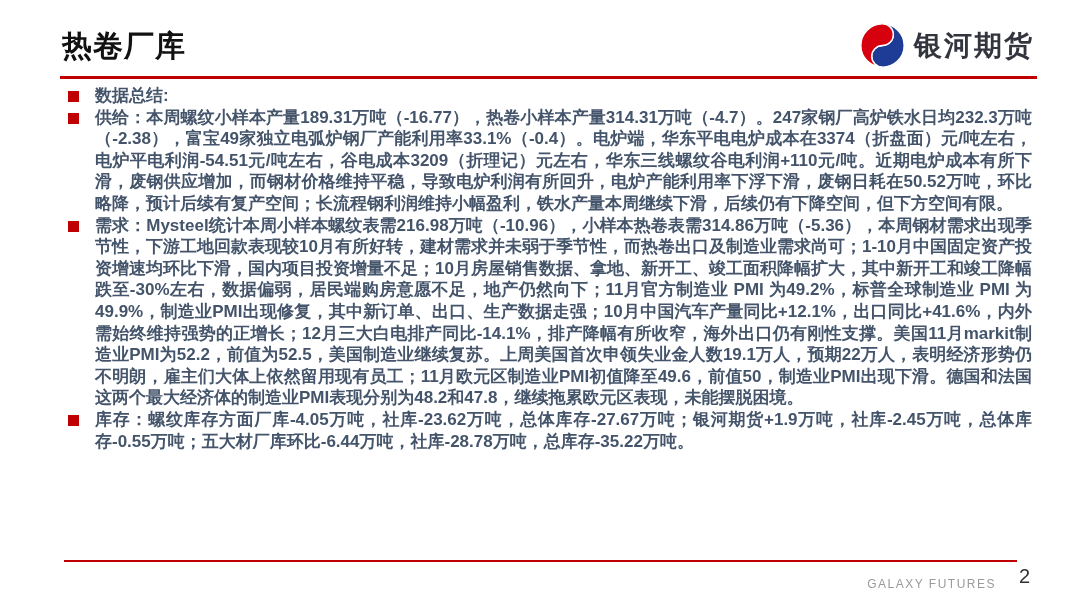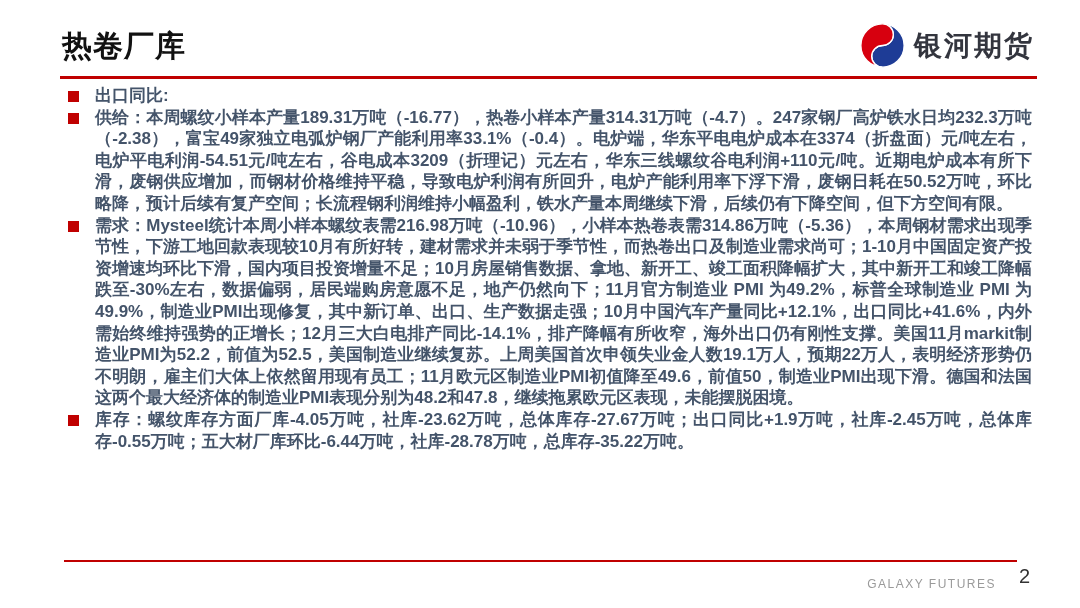--- a/index.html
+++ b/index.html
@@ -76,36 +76,36 @@
     </span>
     <span class="logo-text">银河期货</span>
   </div>
 
   <div class="title-rule"></div>
 
   <div class="content">
 
     <div class="bullet">
       <span class="marker"></span>
-      <p class="bullet-text">出口同比:</p>
+      <p class="bullet-text">数据总结:</p>
     </div>
 
     <div class="bullet">
       <span class="marker"></span>
       <p class="bullet-text">供给：本周螺纹小样本产量189.31万吨（-16.77），热卷小样本产量314.31万吨（-4.7）。247家钢厂高炉铁水日均232.3万吨（-2.38），富宝49家独立电弧炉钢厂产能利用率33.1%（-0.4）。电炉端，华东平电电炉成本在3374（折盘面）元/吨左右，电炉平电利润-54.51元/吨左右，谷电成本3209（折理记）元左右，华东三线螺纹谷电利润+110元/吨。近期电炉成本有所下滑，废钢供应增加，而钢材价格维持平稳，导致电炉利润有所回升，电炉产能利用率下浮下滑，废钢日耗在50.52万吨，环比略降，预计后续有复产空间；长流程钢利润维持小幅盈利，铁水产量本周继续下滑，后续仍有下降空间，但下方空间有限。</p>
     </div>
 
     <div class="bullet">
       <span class="marker"></span>
       <p class="bullet-text">需求：Mysteel统计本周小样本螺纹表需216.98万吨（-10.96），小样本热卷表需314.86万吨（-5.36），本周钢材需求出现季节性，下游工地回款表现较10月有所好转，建材需求并未弱于季节性，而热卷出口及制造业需求尚可；1-10月中国固定资产投资增速均环比下滑，国内项目投资增量不足；10月房屋销售数据、拿地、新开工、竣工面积降幅扩大，其中新开工和竣工降幅跌至-30%左右，数据偏弱，居民端购房意愿不足，地产仍然向下；11月官方制造业 PMI 为49.2%，标普全球制造业 PMI 为49.9%，制造业PMI出现修复，其中新订单、出口、生产数据走强；10月中国汽车产量同比+12.1%，出口同比+41.6%，内外需始终维持强势的正增长；12月三大白电排产同比-14.1%，排产降幅有所收窄，海外出口仍有刚性支撑。美国11月markit制造业PMI为52.2，前值为52.5，美国制造业继续复苏。上周美国首次申领失业金人数19.1万人，预期22万人，表明经济形势仍不明朗，雇主们大体上依然留用现有员工；11月欧元区制造业PMI初值降至49.6，前值50，制造业PMI出现下滑。德国和法国这两个最大经济体的制造业PMI表现分别为48.2和47.8，继续拖累欧元区表现，未能摆脱困境。</p>
     </div>
 
     <div class="bullet">
       <span class="marker"></span>
-      <p class="bullet-text">库存：螺纹库存方面厂库-4.05万吨，社库-23.62万吨，总体库存-27.67万吨；出口同比+1.9万吨，社库-2.45万吨，总体库存-0.55万吨；五大材厂库环比-6.44万吨，社库-28.78万吨，总库存-35.22万吨。</p>
+      <p class="bullet-text">库存：螺纹库存方面厂库-4.05万吨，社库-23.62万吨，总体库存-27.67万吨；银河期货+1.9万吨，社库-2.45万吨，总体库存-0.55万吨；五大材厂库环比-6.44万吨，社库-28.78万吨，总库存-35.22万吨。</p>
     </div>
 
   </div>
 
   <div class="footer-rule"></div>
   <span class="footer-brand">GALAXY FUTURES</span>
   <span class="page-number">2</span>
 
 </div>
 

